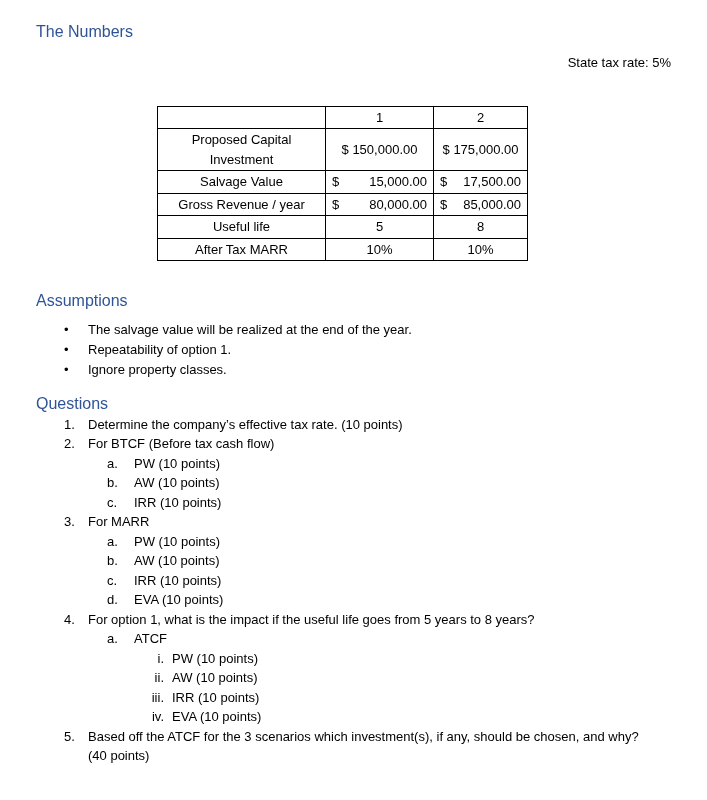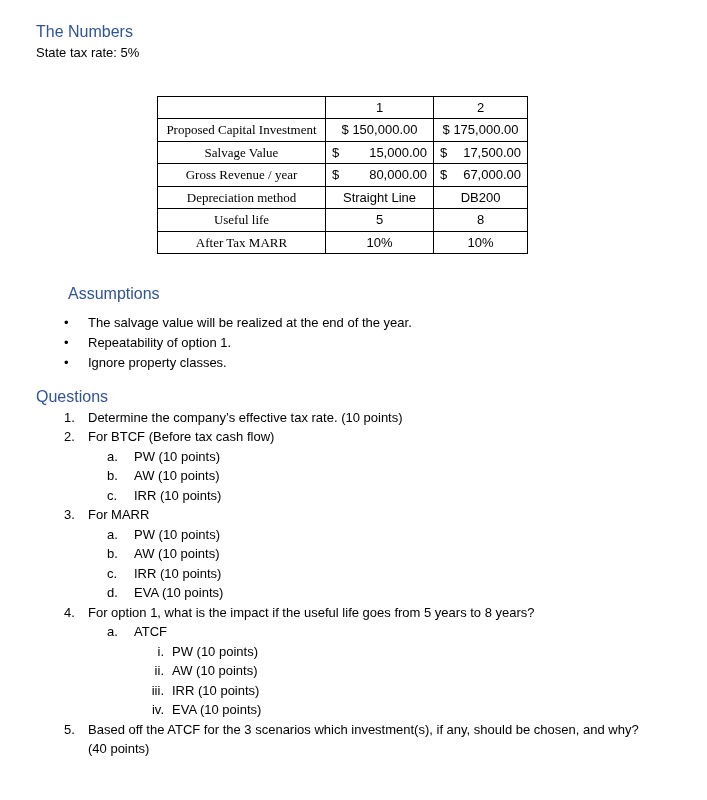--- a/index.html
+++ b/index.html
@@ -13,41 +13,41 @@
     line-height: 1.5;
   }
   .doc { padding: 22px 36px 24px 36px; }
 
   .heading {
     color: #2F5496;
     font-size: 16px;
     font-weight: 400;
     line-height: 1.3;
   }
-  .h-numbers { }
-  .h-assumptions { margin-top: 30px; margin-bottom: 8px; margin-left: 32px; }
+  .h-numbers { margin-bottom: 10px; }
+  .h-assumptions { margin-top: 30px; margin-bottom: 8px; }
   .h-questions { margin-top: 14px; }
 
-  .body-line { line-height: 19.5px; }
+  .body-line { line-height: 19.5px; text-align: right; }
   .gap-line { height: 19.5px; }
 
   
   table.numbers {
     border-collapse: collapse;
     margin: 14px 0 0 121px;
     font-size: 13px;
   }
   table.numbers td {
     border: 1px solid #000;
     text-align: center;
     vertical-align: middle;
     padding: 1px 6px;
     height: 21px;
   }
-  table.numbers .col-label { width: 168px; font-family: Liberation Serif, serif; }
+  table.numbers .col-label { width: 168px; }
   table.numbers .col-1 { width: 108px; }
   table.numbers .col-2 { width: 94px; }
   td.money { padding: 1px 8px; }
   td.money .cellflex {
     display: flex;
     justify-content: space-between;
     align-items: baseline;
   }
 
   
@@ -102,28 +102,23 @@
       <td class="col-label">Gross Revenue / year</td>
       <td class="col-1 money">
         <span class="cellflex">
               <span>$</span>
               <span>80,000.00</span>
             </span>
       </td>
       <td class="col-2 money">
         <span class="cellflex">
               <span>$</span>
-              <span>67,000.00</span>
-            </span>
-      </td>
-    </tr>
-    <tr>
-      <td class="col-label">Depreciation method</td>
-      <td class="col-1">Straight Line</td>
-      <td class="col-2">DB200</td>
+              <span>85,000.00</span>
+            </span>
+      </td>
     </tr>
     <tr>
       <td class="col-label">Useful life</td>
       <td class="col-1">5</td>
       <td class="col-2">8</td>
     </tr>
     <tr>
       <td class="col-label">After Tax MARR</td>
       <td class="col-1">10%</td>
       <td class="col-2">10%</td>

